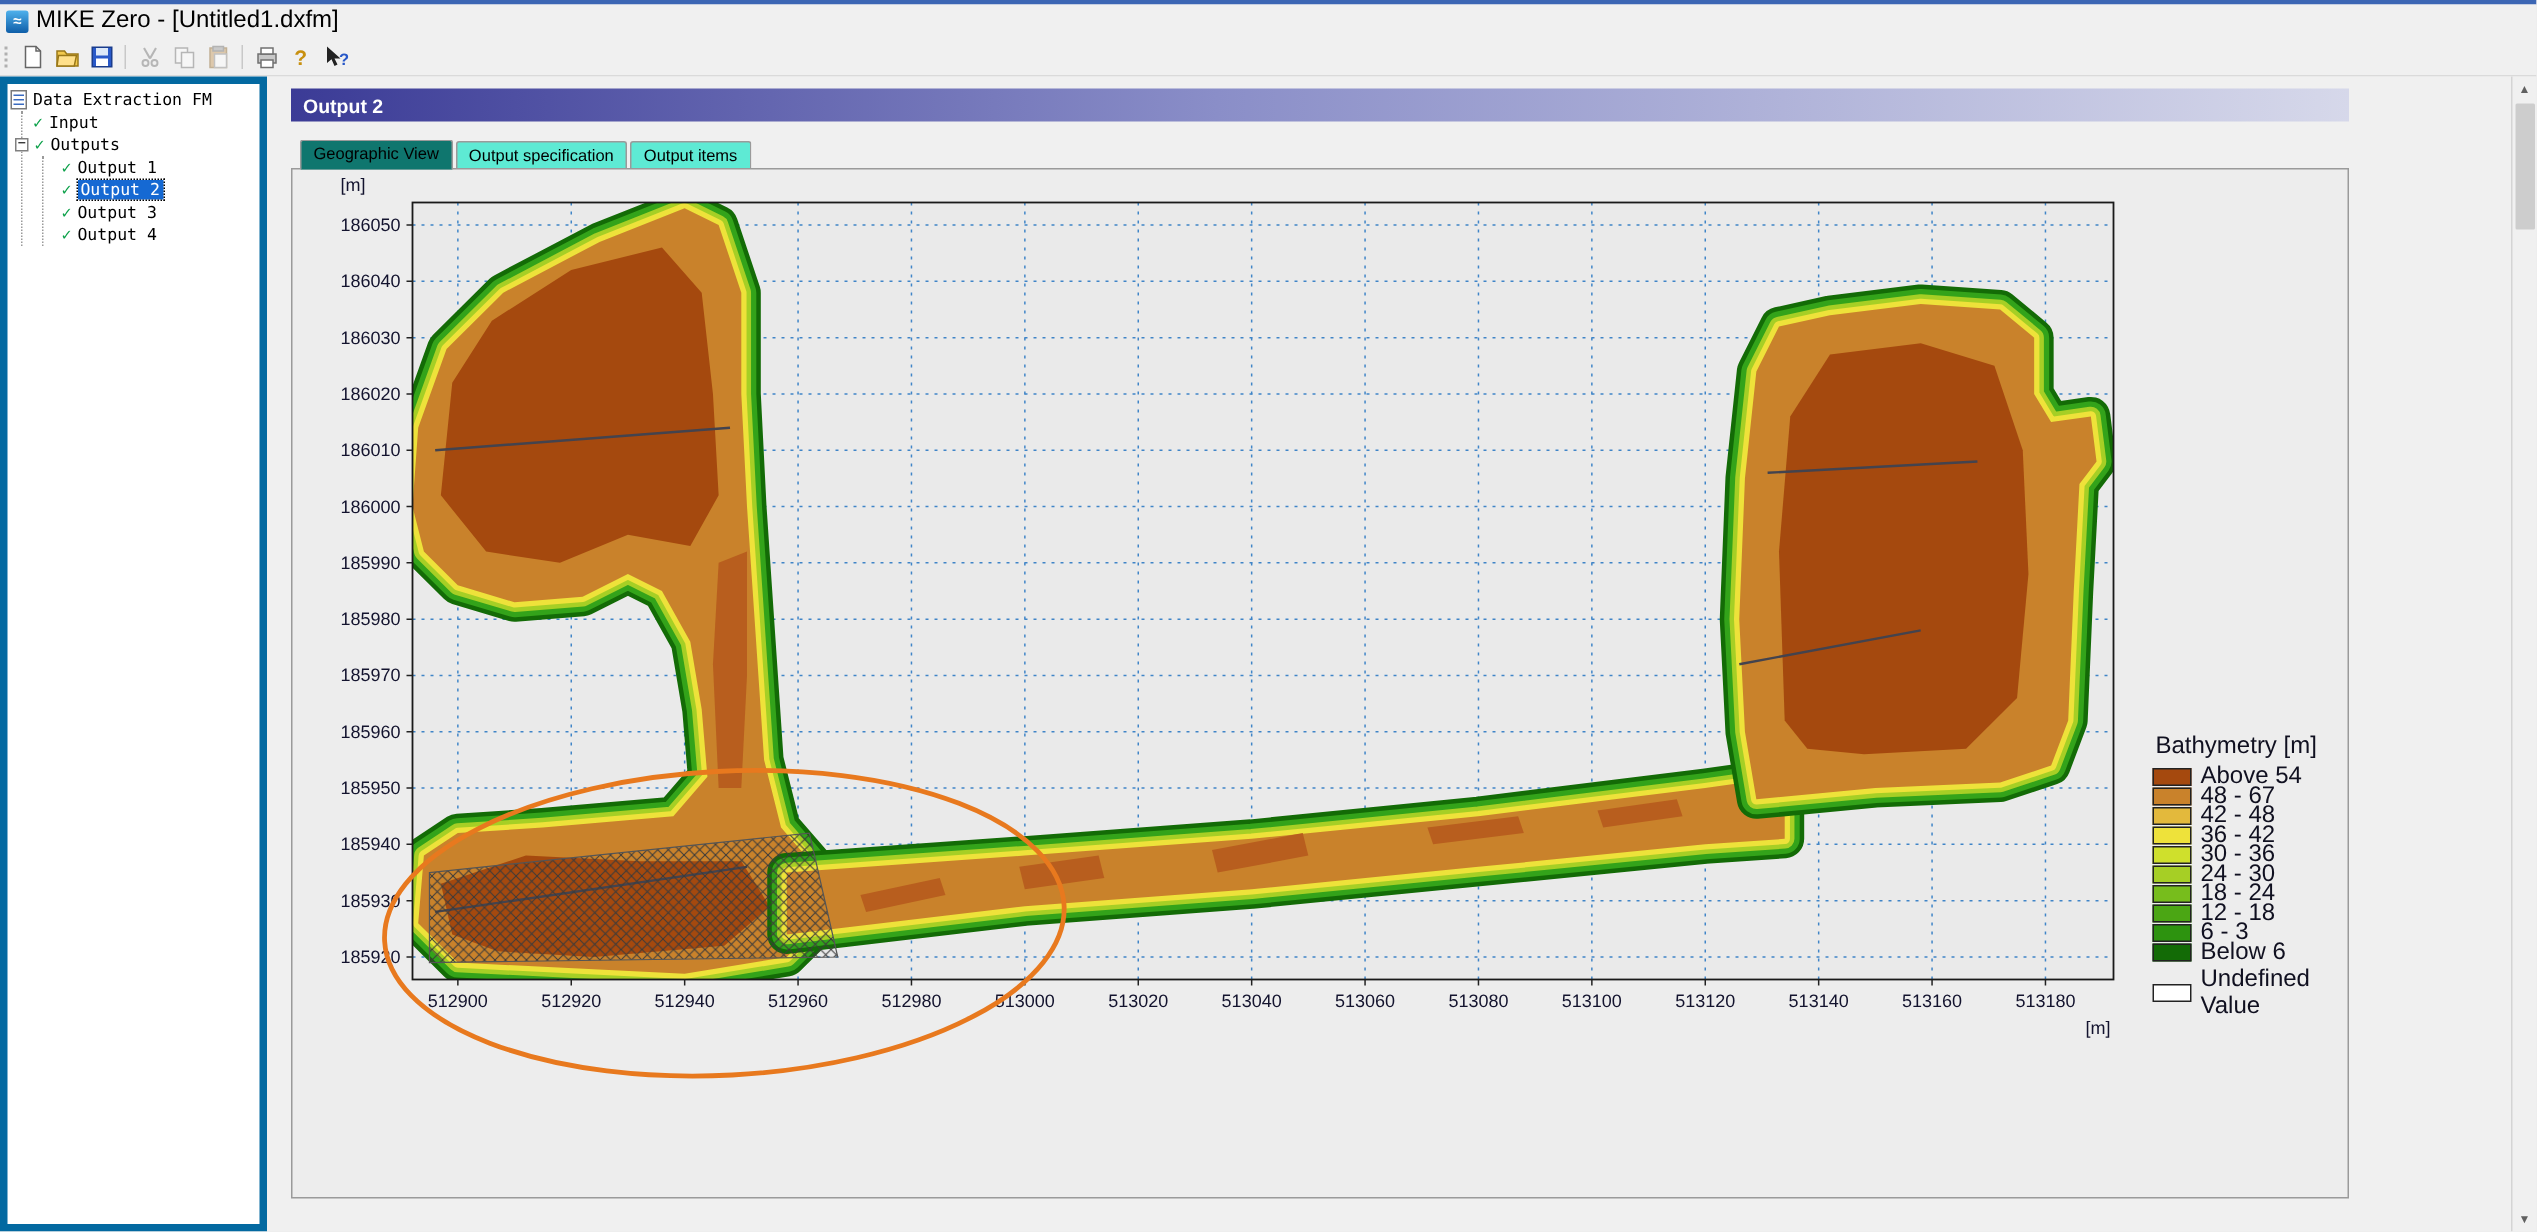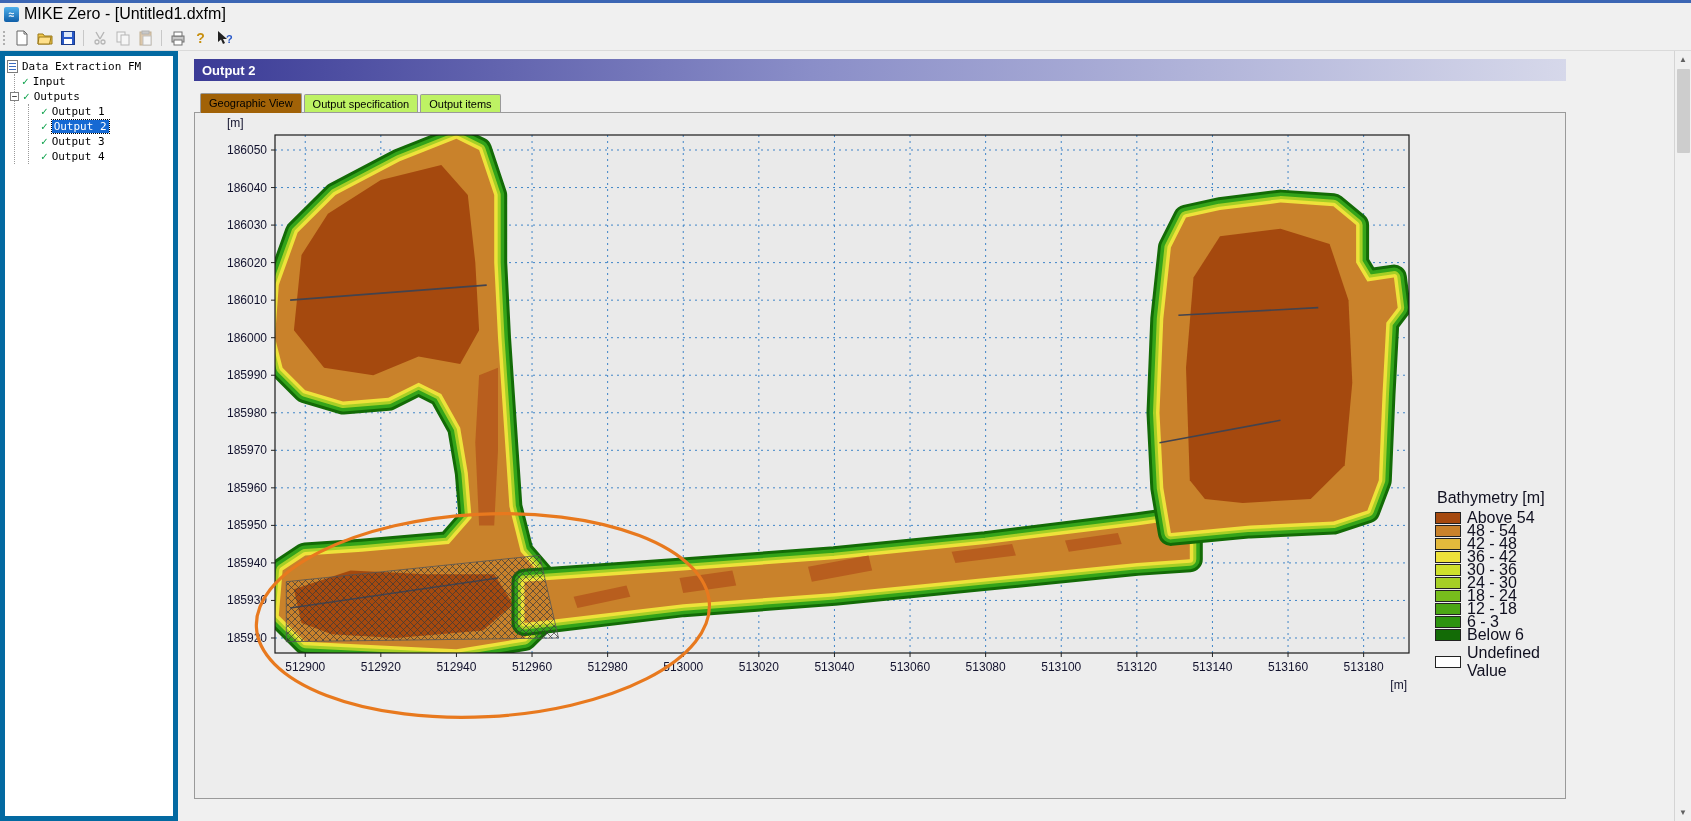--- a/index.html
+++ b/index.html
@@ -50,23 +50,23 @@
   .tree-label.selected { background: #1569d3; color: #fff; outline: 1px dotted #000; padding: 0 2px; }
 
   .splitter { width: 16px; background: #f0f0f0; }
 
   .main { flex: 1; background: #f0f0f0; position: relative; min-width: 0; }
   .doc { position: absolute; left: 0; top: 8px; width: 1372px; height: 740px; display: flex; flex-direction: column; }
   .doc-header { height: 22px; flex: none; color: #fff; font-size: 13px; font-weight: bold;
     display: flex; align-items: center; padding-left: 8px;
     background: linear-gradient(90deg, #3b3b96 0%, #8a8ec8 45%, #d6d8ea 100%); }
   .tabs-row { height: 20px; flex: none; display: flex; align-items: flex-end; padding-left: 6px; margin-top: 11px; }
-  .tab { font-size: 11px; padding: 3px 8px 2px 8px; background: #bef264; border: 1px solid #9a9a9a;
+  .tab { font-size: 11px; padding: 3px 8px 2px 8px; background: #5eead4; border: 1px solid #9a9a9a;
     border-bottom: none; margin-right: 2px; border-radius: 2px 2px 0 0; position: relative; }
-  .tab.active { background: #a16207; z-index: 3; padding-bottom: 4px; margin-bottom: -1px; }
+  .tab.active { background: #0f766e; z-index: 3; padding-bottom: 4px; margin-bottom: -1px; }
   .chart-area { flex: 1; border: 1px solid #9a9a9a; background: #ededed; position: relative; overflow: hidden; }
   #chart-svg { position: absolute; left: 2px; top: 2px; }
 
   
   .legend { position: absolute; left: 1240px; top: 376px; font-size: 16px; color: #101020; }
   .legend-title { margin-bottom: 4px; padding-left: 2px; }
   .legend-row { display: flex; align-items: center; height: 13px; }
   .legend-row.last { margin-top: 14px; }
   .swatch { width: 26px; height: 12px; border: 1px solid #222; margin-right: 6px; flex: none; }
 
@@ -340,21 +340,21 @@
             </svg>
           <div class="legend">
             <div class="legend-title">Bathymetry [m]</div>
             <div id="legend-rows">
                 <div class="legend-row">
                   <span class="swatch" style="background: rgb(165, 73, 14);"></span>
                   <span>Above 54</span>
                 </div>
                 <div class="legend-row">
                   <span class="swatch" style="background: rgb(201, 130, 43);"></span>
-                  <span>48 - 54</span>
+                  <span>48 - 67</span>
                 </div>
                 <div class="legend-row">
                   <span class="swatch" style="background: rgb(227, 185, 60);"></span>
                   <span>42 - 48</span>
                 </div>
                 <div class="legend-row">
                   <span class="swatch" style="background: rgb(238, 226, 58);"></span>
                   <span>36 - 42</span>
                 </div>
                 <div class="legend-row">

